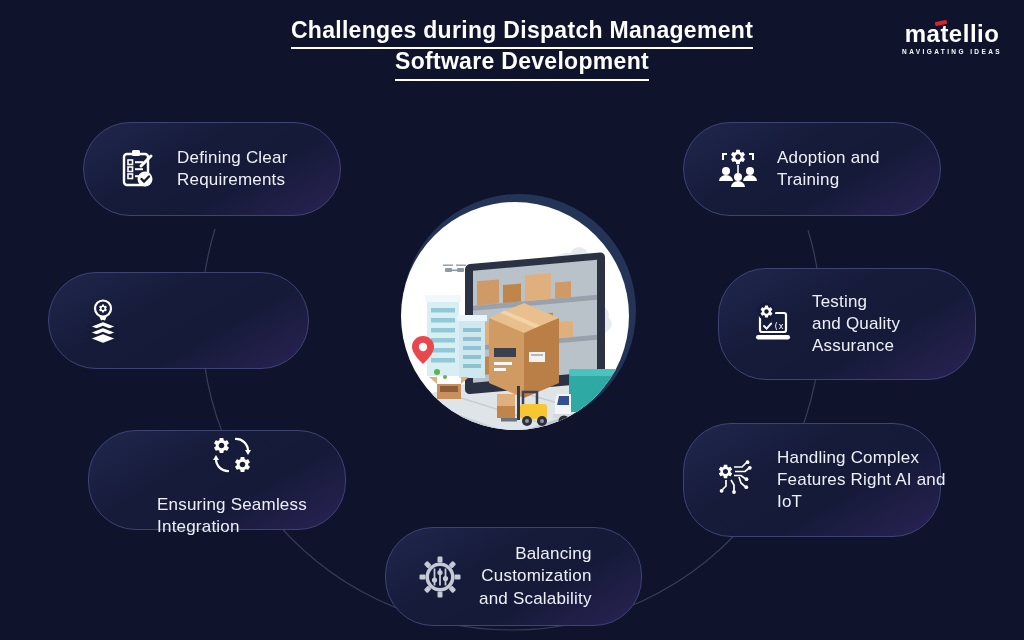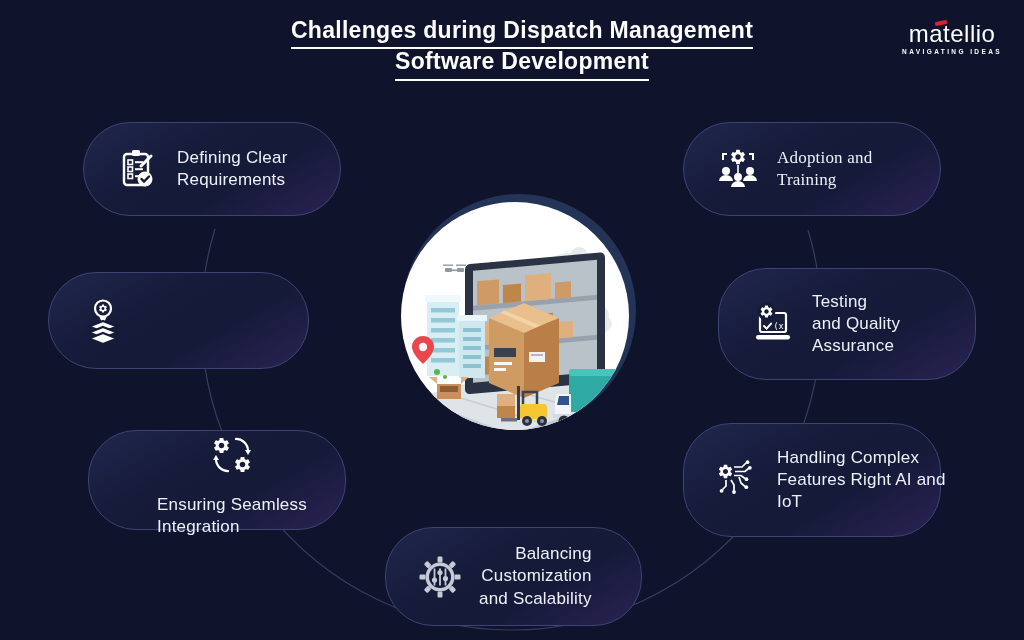--- a/index.html
+++ b/index.html
@@ -14,21 +14,21 @@
     position:absolute;left:0;top:18px;width:1024px;text-align:center;z-index:5;padding-left:10px;
   }
   .title-line{
     display:inline-block;color:#ffffff;font-size:23px;font-weight:700;
     letter-spacing:.3px;padding-bottom:4px;border-bottom:2px solid #ffffff;
     line-height:1.1;
   }
   
   .logo{position:absolute;right:22px;top:22px;text-align:center;z-index:5;}
   .logo-name{
-    position:relative;color:#ffffff;font-size:24px;font-weight:400;
+    position:relative;color:#ffffff;font-size:24px;font-weight:700;
     letter-spacing:.5px;line-height:1;display:inline-block;
   }
   .logo-accent{
     position:absolute;left:33px;top:-1px;width:12px;height:4px;
     background:#d8232e;transform:rotate(-12deg);border-radius:1px;
   }
   .logo-tagline{
     color:#ffffff;font-size:6.5px;font-weight:700;letter-spacing:2.4px;
     margin-top:2px;white-space:nowrap;
   }
@@ -49,21 +49,21 @@
     padding-left:30px;gap:15px;border-radius:48px;
     background:linear-gradient(150deg,#20274d 0%,#161b3a 38%,#151a38 62%,#2a2254 100%);
     border:1px solid #3d4473;box-sizing:border-box;
   }
   .card-icon{width:48px;height:48px;flex:0 0 48px;}
   .card-label{
     color:#eef0f8;font-size:17px;font-weight:500;line-height:1.3;
     white-space:pre;letter-spacing:.2px;
   }
   #card-1{left:83px;top:122px;width:258px;height:94px;}
-  #card-2{left:683px;top:122px;width:258px;height:94px;font-family:Liberation Serif, serif;}
+  #card-2{left:683px;top:122px;width:258px;height:94px;}
   #card-3{left:48px;top:272px;width:261px;height:97px;}
   #card-4{left:718px;top:268px;width:258px;height:112px;}
   #card-5{left:88px;top:430px;width:258px;height:100px;flex-direction:column;}
   #card-6{left:683px;top:423px;width:258px;height:114px;}
   #card-7{left:385px;top:527px;width:257px;height:99px;text-align:right;}
 </style>
 </head>
 <body>
 
 <svg width="0" height="0" style="position:absolute" aria-hidden="true">

